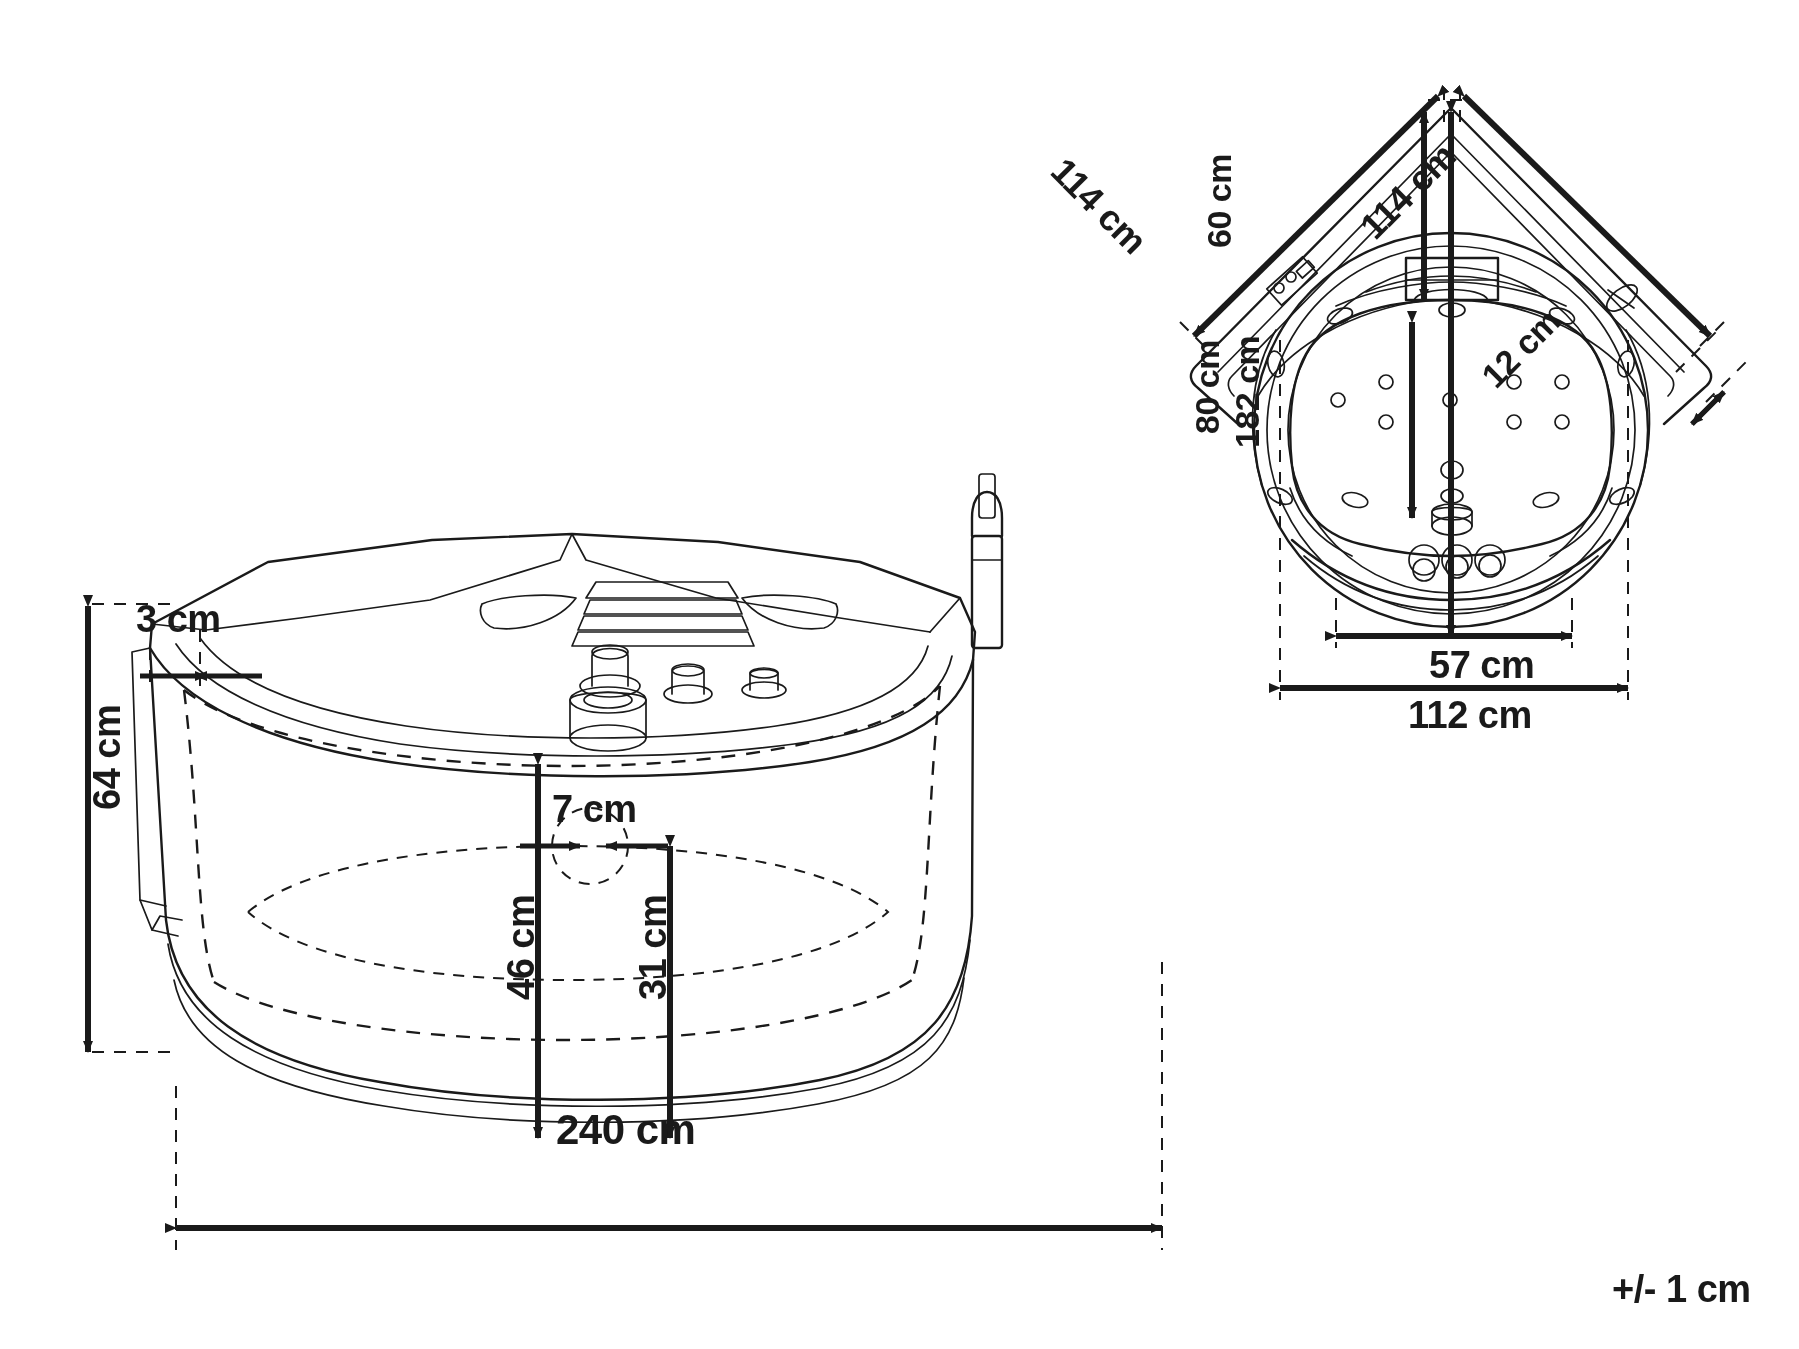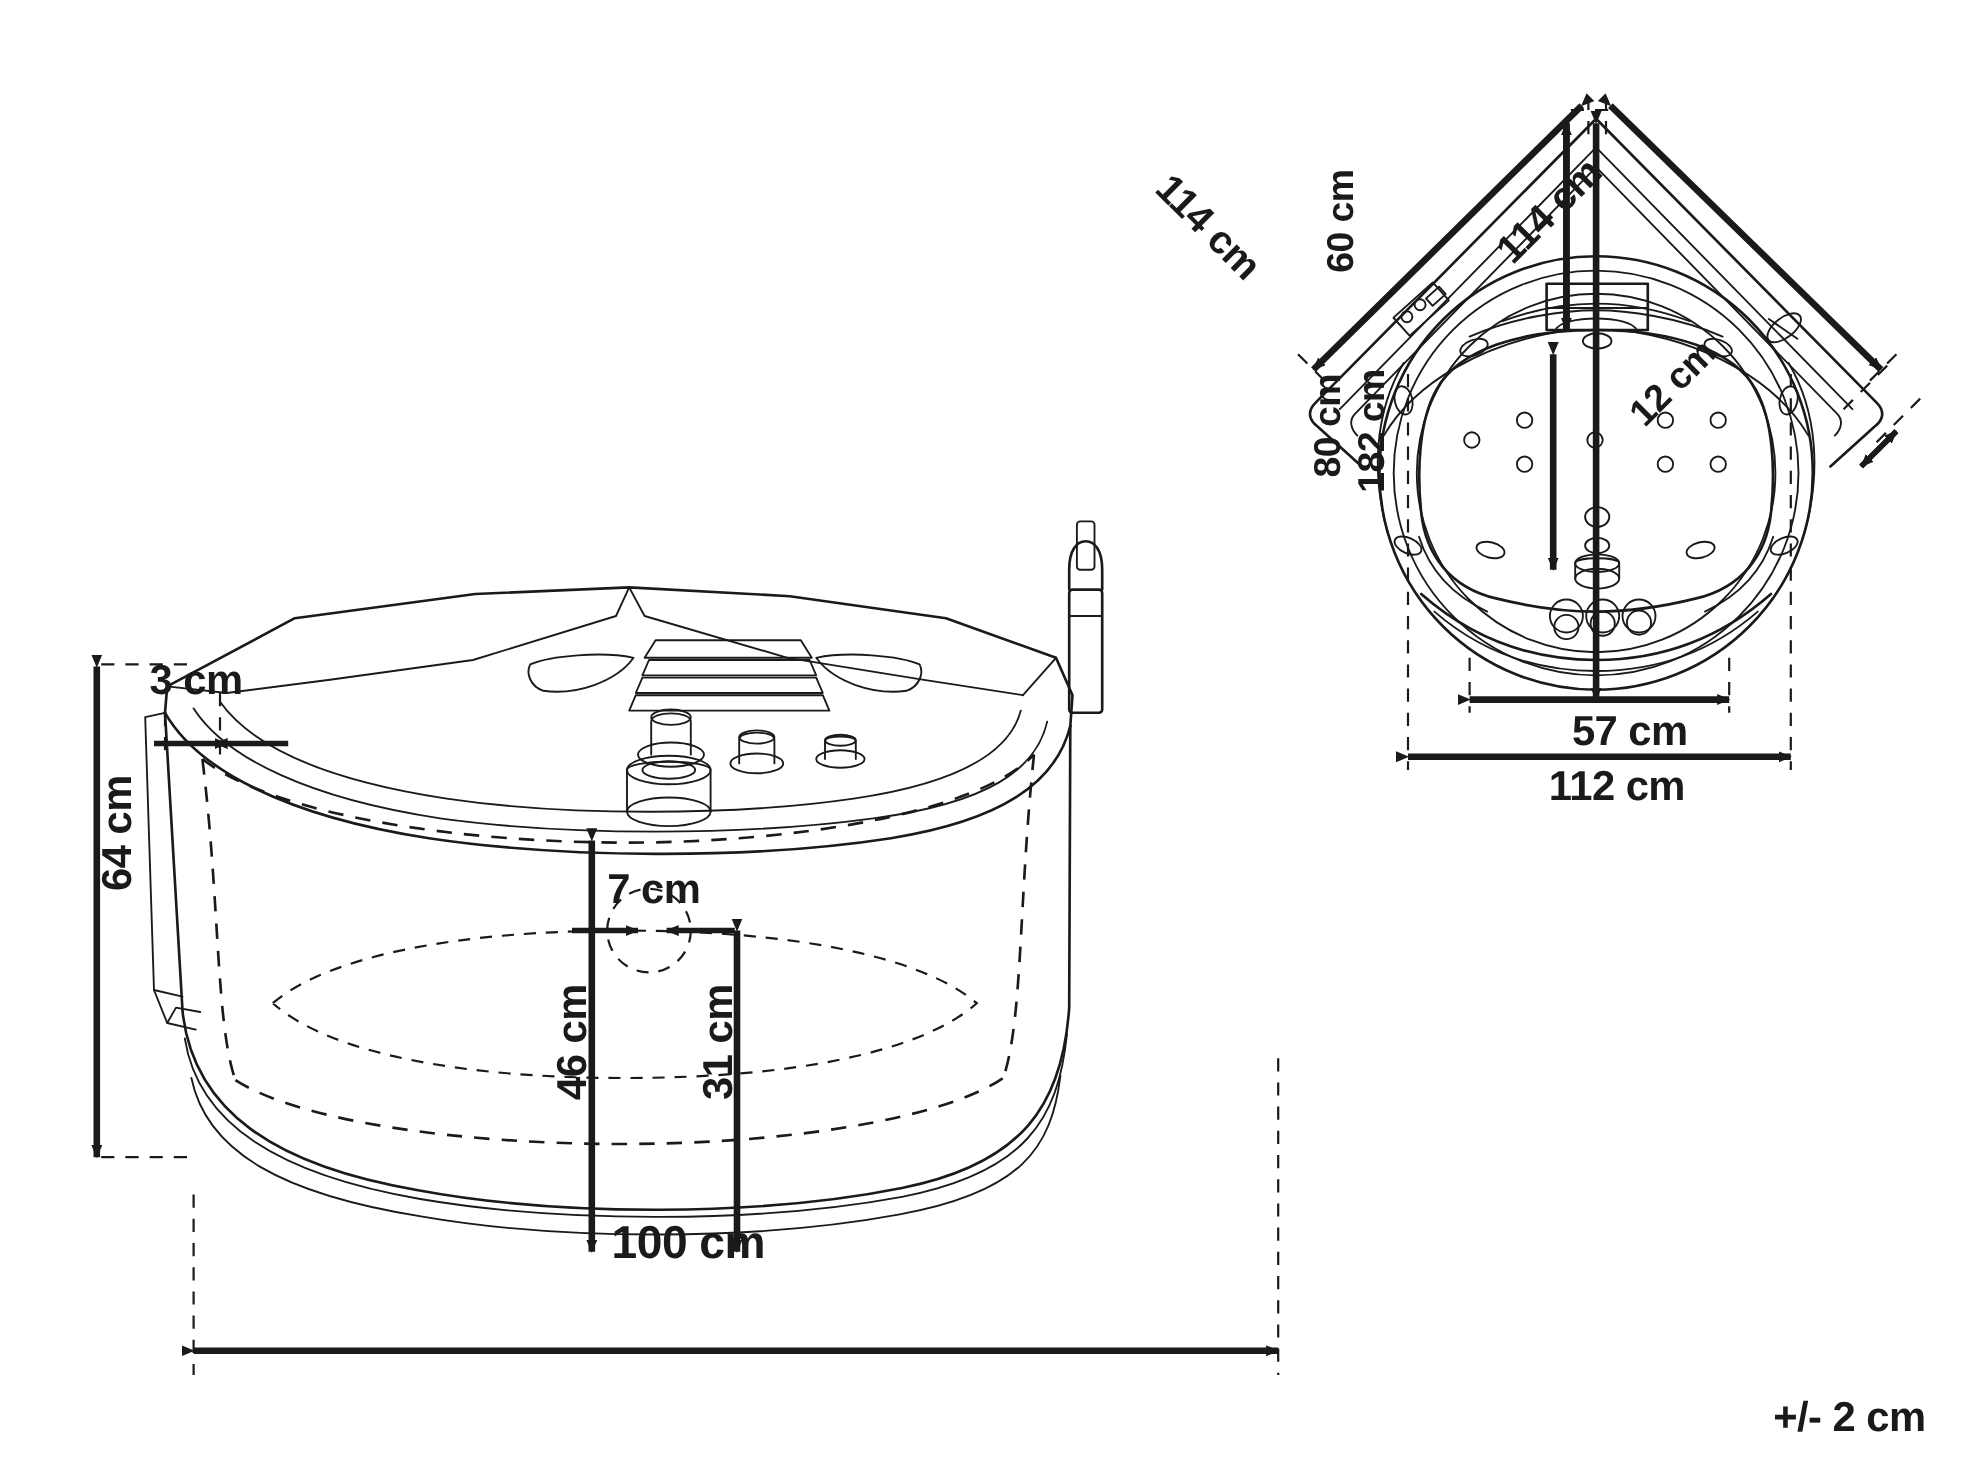--- a/index.html
+++ b/index.html
@@ -277,33 +277,33 @@
   <div class="dim-label s38 rot90" style="left:86px; top:810px;">64 cm</div>
 
   <div class="dim-label s38" style="left:136px; top:598px;">3 cm</div>
 
   <div class="dim-label s38" style="left:552px; top:788px;">7 cm</div>
 
   <div class="dim-label s38 rot90" style="left:500px; top:1000px;">46 cm</div>
 
   <div class="dim-label s38 rot90" style="left:632px; top:1000px;">31 cm</div>
 
-  <div class="dim-label s42" style="left:556px; top:1106px;">100 cm</div>
+  <div class="dim-label s42" style="left:556px; top:1106px;">240 cm</div>
 
   <div class="dim-label s36 rotn45" style="left:1072px; top:150px;">114 cm</div>
 
   <div class="dim-label s36 rot45" style="left:1352px; top:218px;">114 cm</div>
 
   <div class="dim-label s34 rot90" style="left:1200px; top:248px;">60 cm</div>
 
   <div class="dim-label s34 rot90" style="left:1188px; top:434px;">80 cm</div>
 
   <div class="dim-label s34 rot90" style="left:1228px; top:448px;">182 cm</div>
 
   <div class="dim-label s34 rot45" style="left:1474px; top:368px;">12 cm</div>
 
   <div class="dim-label s38" style="left:1390px; top:644px;margin-left:39px;">57 cm</div>
 
   <div class="dim-label s38" style="left:1380px; top:694px;margin-left:28px;">112 cm</div>
 
-  <div class="dim-label s38" style="left:1612px; top:1268px;">+/- 2 cm</div>
+  <div class="dim-label s38" style="left:1612px; top:1268px;">+/- 1 cm</div>
 
 </div>
 
 </body></html>

